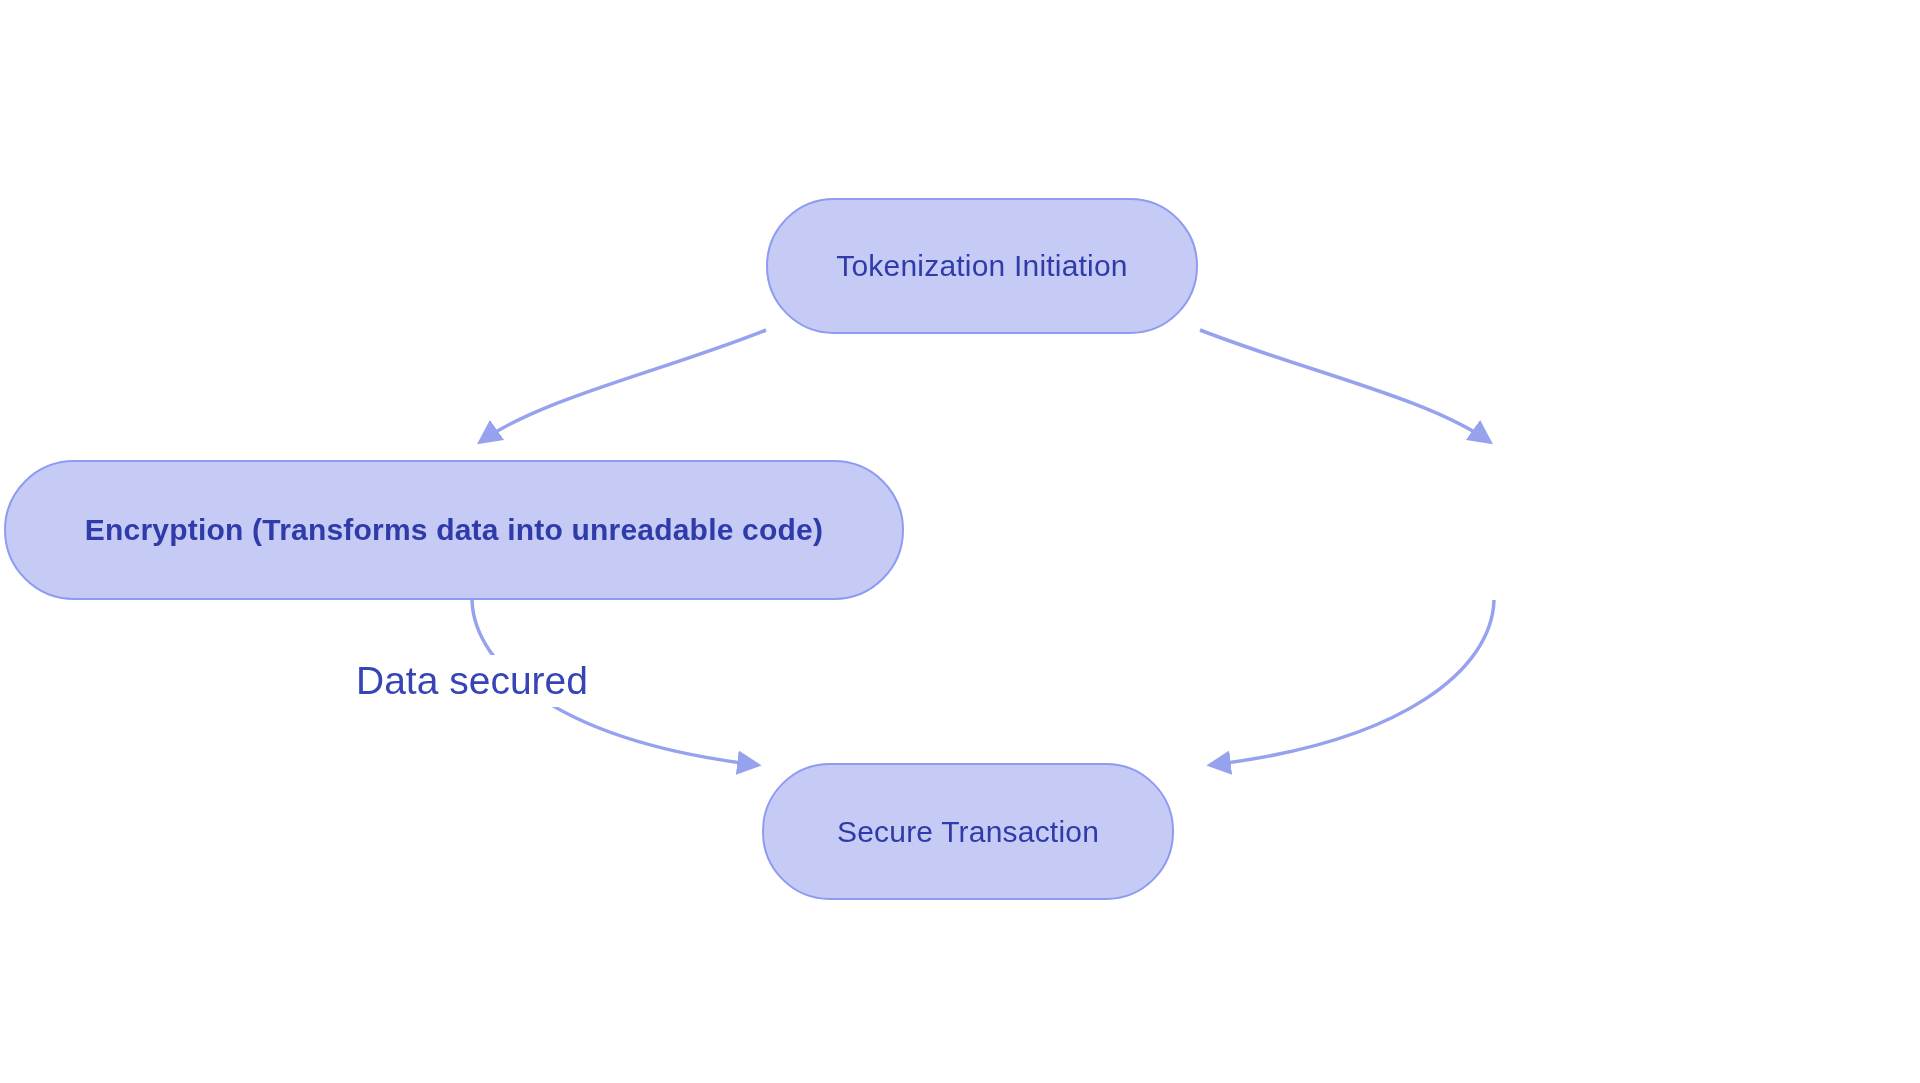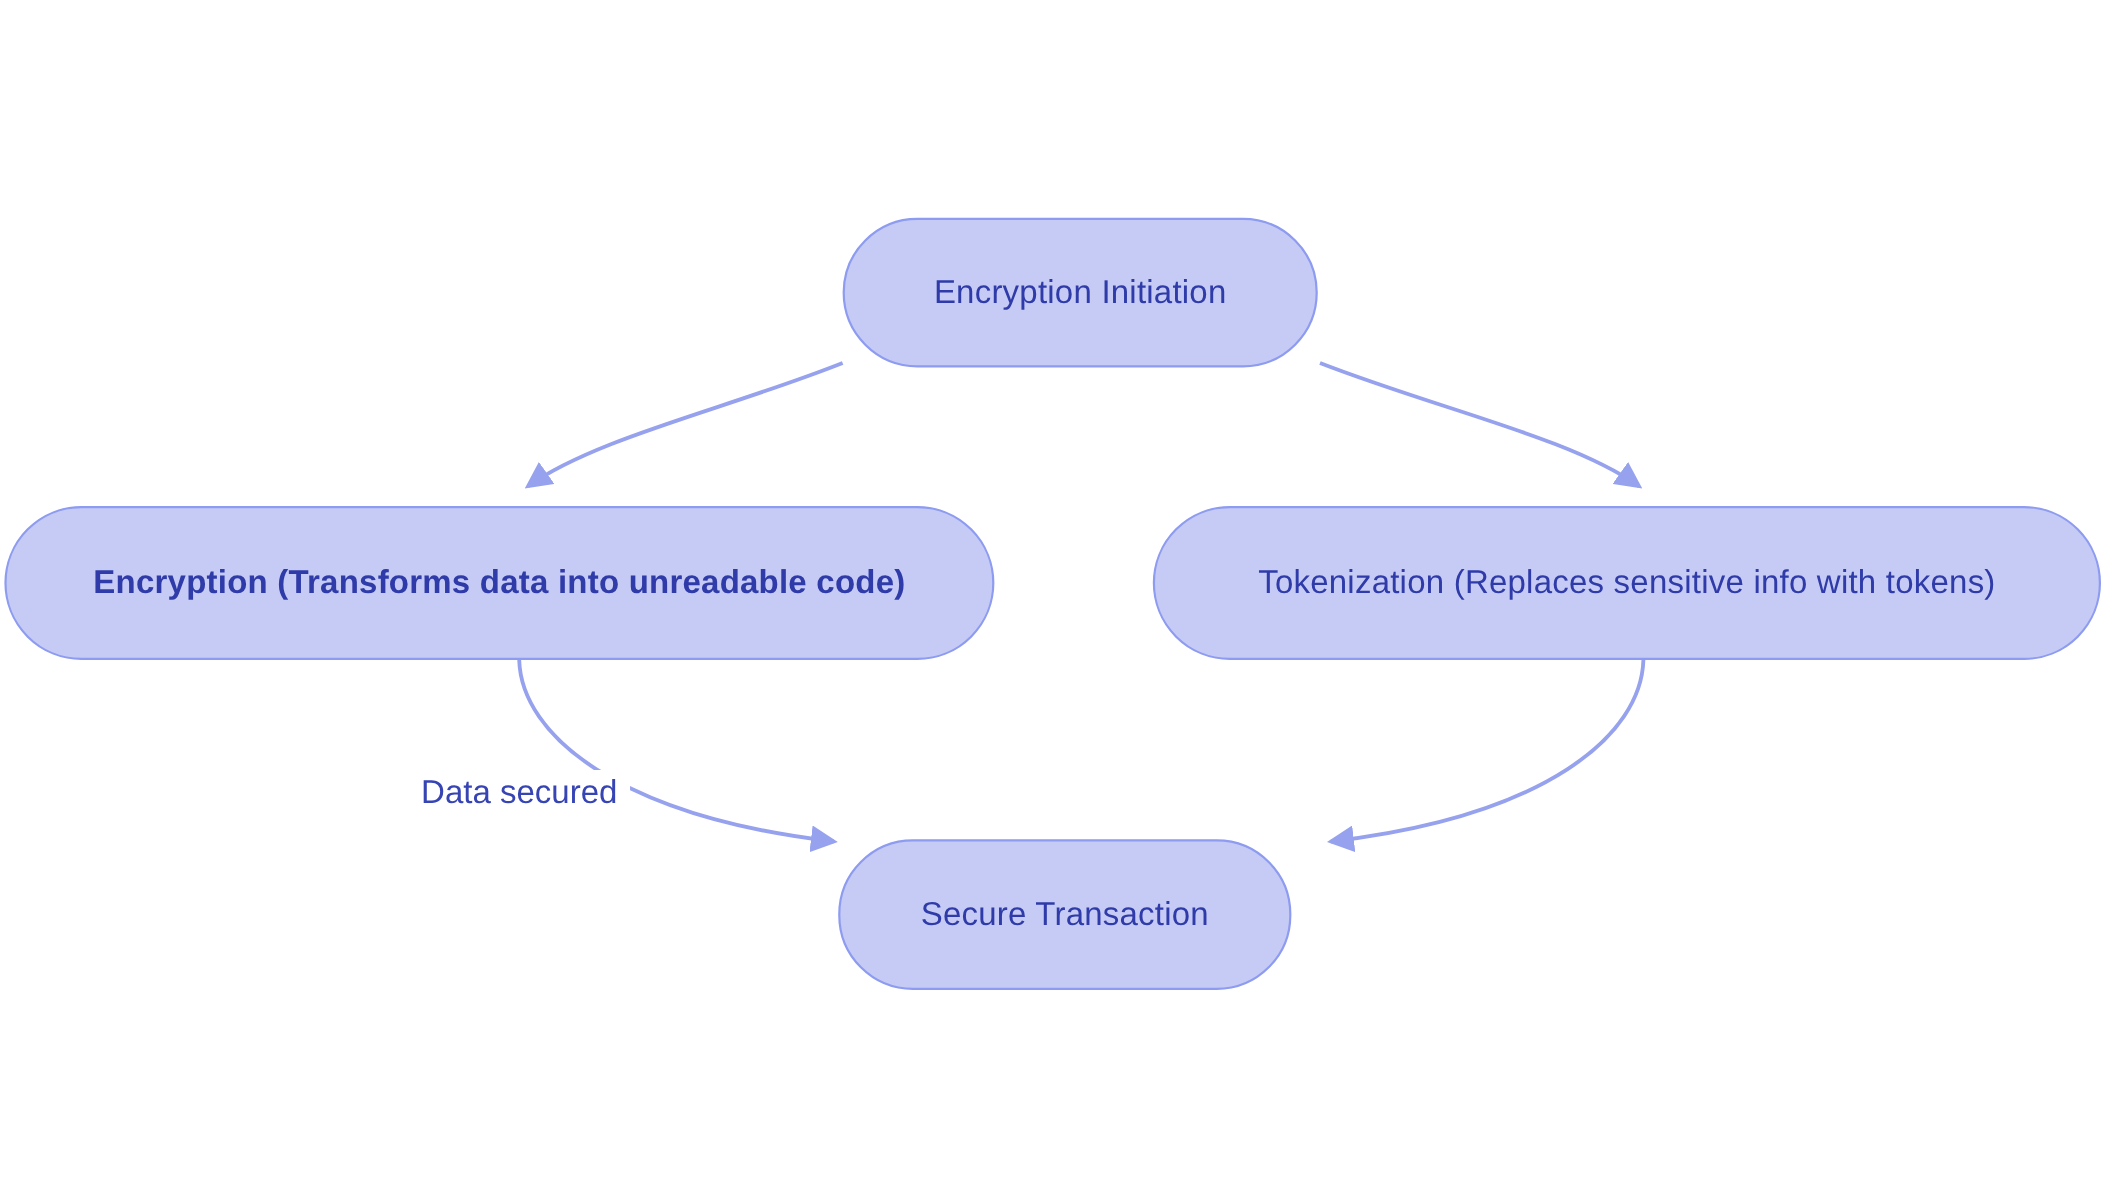--- a/index.html
+++ b/index.html
@@ -68,24 +68,23 @@
   .node-bottom {
     left: 762px; top: 763px;
     width: 412px; height: 137px;
     border-radius: 68px;
   }
   .edge-label {
     position: absolute;
     transform: translate(-50%, -50%);
     background: var(--bg);
     color: var(--label-text);
-    font-size: 30px;
+    font-size: 39px;
     padding: 4px 12px;
     white-space: nowrap;
-    margin-top: 40px;
   }
   .edge-label-left  { left: 472px;  top: 681px; }
   .edge-label-right { left: 1494px; top: 681px; }
 </style>
 </head>
 <body>
 
 <div class="canvas">
 
   <svg class="edges-layer" viewBox="0 0 1920 1083" xmlns="http://www.w3.org/2000/svg">
@@ -94,30 +93,27 @@
         <path d="M 0 0 L 10 5 L 0 10 z" fill="var(--arrow-color)"></path>
       </marker>
     </defs>
     <path class="edge-path" marker-end="url(#arrowhead)" d="M 766 330 C 660 372, 542 398, 480 442"></path>
     <path class="edge-path" marker-end="url(#arrowhead)" d="M 1200 330 C 1308 372, 1428 398, 1490 442"></path>
     <path class="edge-path" marker-end="url(#arrowhead)" d="M 472 600 C 474 668, 562 742, 758 765"></path>
     <path class="edge-path" marker-end="url(#arrowhead)" d="M 1494 600 C 1492 668, 1406 742, 1210 765"></path>
   </svg>
 
   <div class="node node-top">
-    <span>Encryption Initiation</span>
+    <span>Tokenization Initiation</span>
   </div>
 
   <div class="node node-left">
     <span>Encryption (Transforms data into unreadable code)</span>
   </div>
 
-  <div class="node node-right">
-    <span>Tokenization (Replaces sensitive info with tokens)</span>
-  </div>
 
   <div class="node node-bottom">
     <span>Secure Transaction</span>
   </div>
 
   <div class="edge-label edge-label-left">Data secured</div>
 
 
 </div>
 

